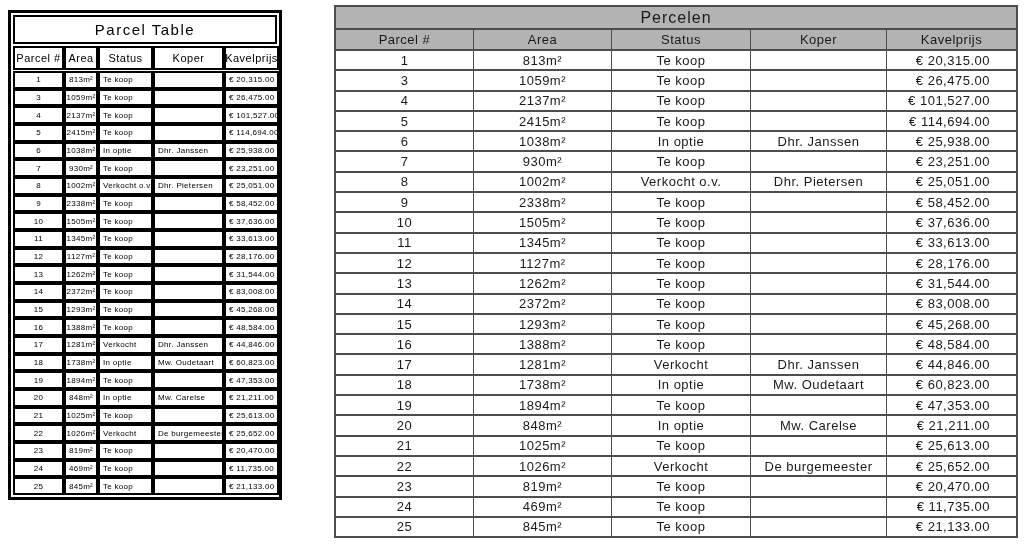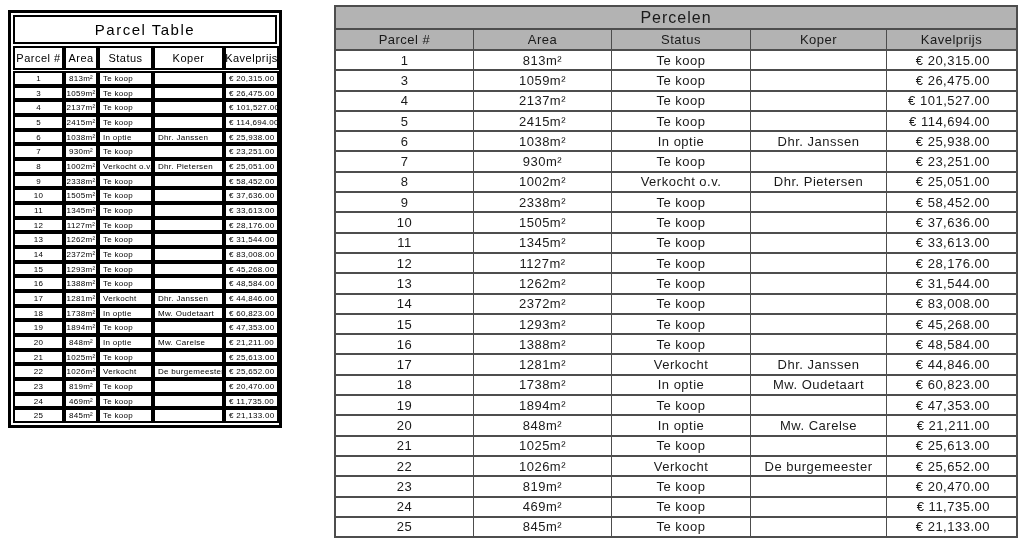--- a/index.html
+++ b/index.html
@@ -7,21 +7,21 @@
     --right-border:#4d4d4d;
     --left-border:#000000;
     --text:#1a1a1a;
   }
   *{box-sizing:border-box;margin:0;padding:0;}
   html,body{width:1024px;height:550px;background:#ffffff;overflow:hidden;}
   body{font-family:"Liberation Sans", sans-serif;color:var(--text);position:relative;}
 
   
   .lt{
-    position:absolute;left:8px;top:10px;width:274px;height:418px;
+    position:absolute;left:8px;top:10px;width:274px;height:490px;
     border:3px solid var(--left-border);
     padding:2px;background:#fff;
     display:flex;flex-direction:column;
   }
   .lt-title{
     border:2px solid var(--left-border);
     height:29px;flex:0 0 29px;margin-bottom:2px;
     display:flex;align-items:center;justify-content:center;
     font-size:15px;letter-spacing:1.5px;color:#000;
   }

